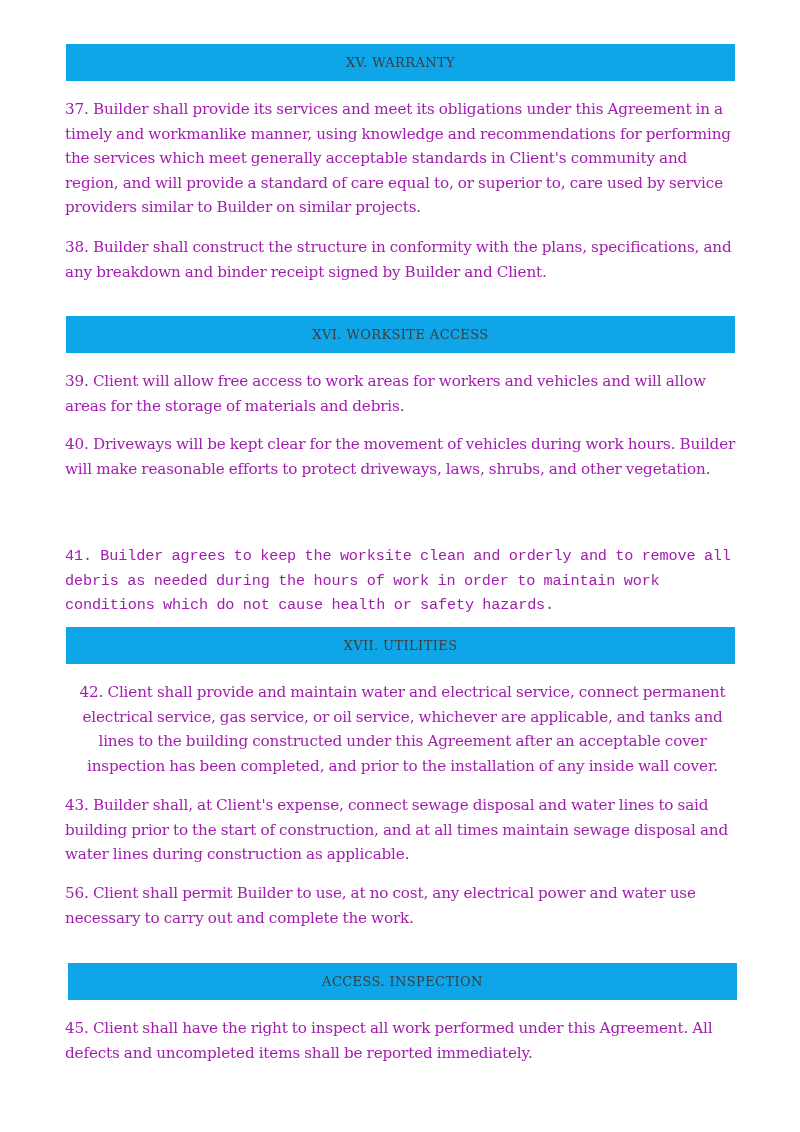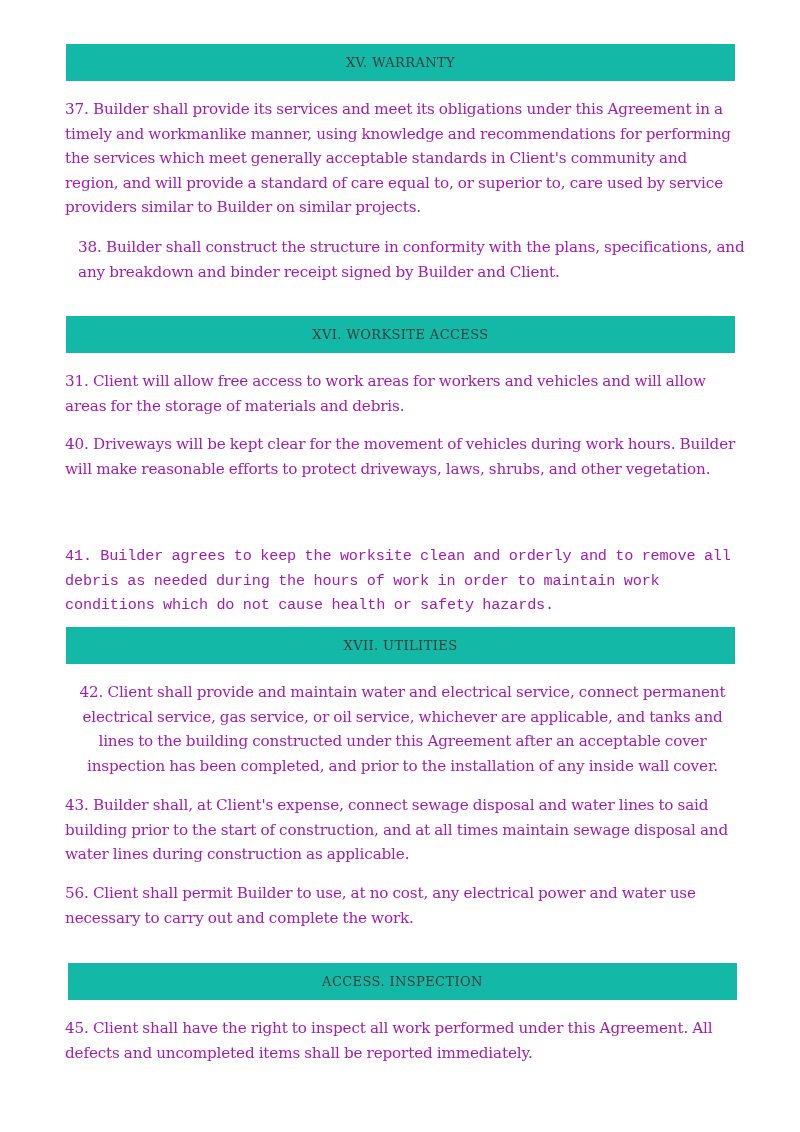--- a/index.html
+++ b/index.html
@@ -1,35 +1,35 @@
 <!DOCTYPE html>
 <html><head>
 <meta charset="utf-8">
 <style>
   html, body { margin:0; padding:0; background:#ffffff; }
   body { width:800px; height:1132px; position:relative; overflow:hidden;
          font-family:"DejaVu Serif", "Liberation Serif", serif; color:#3a3a3a; }
-  .hdr { position:absolute; left:66px; width:669px; height:37px; background:#14b8a6;
+  .hdr { position:absolute; left:66px; width:669px; height:37px; background:#0ea5e9;
          display:flex; align-items:center; justify-content:center;
          font-size:13px; letter-spacing:0.4px; color:#3d3d3d; }
   .para { position:absolute; left:65px; width:675px; font-size:15.2px; line-height:24.6px;
           color:#a21caf; margin:0; letter-spacing:-0.15px; word-spacing:-0.5px; }
 </style>
 </head>
 <body>
 
 <div>
   <div class="hdr" style="top:44px;">XV. WARRANTY</div>
   <p class="para" style="top:97px;">37. Builder shall provide its services and meet its obligations under this Agreement in a timely and workmanlike manner, using knowledge and recommendations for performing the services which meet generally acceptable standards in Client's community and region, and will provide a standard of care equal to, or superior to, care used by service providers similar to Builder on similar projects.</p>
-  <p class="para" style="top:235px;margin-left:13px;">38. Builder shall construct the structure in conformity with the plans, specifications, and any breakdown and binder receipt signed by Builder and Client.</p>
+  <p class="para" style="top:235px;">38. Builder shall construct the structure in conformity with the plans, specifications, and any breakdown and binder receipt signed by Builder and Client.</p>
 </div>
 
 <div>
   <div class="hdr" style="top:316px;">XVI. WORKSITE ACCESS</div>
-  <p class="para" style="top:369px;">31. Client will allow free access to work areas for workers and vehicles and will allow areas for the storage of materials and debris.</p>
+  <p class="para" style="top:369px;">39. Client will allow free access to work areas for workers and vehicles and will allow areas for the storage of materials and debris.</p>
   <p class="para" style="top:432px;">40. Driveways will be kept clear for the movement of vehicles during work hours. Builder will make reasonable efforts to protect driveways, laws, shrubs, and other vegetation.</p>
   <p class="para" style="top:544px;font-family:Liberation Mono, monospace;">41. Builder agrees to keep the worksite clean and orderly and to remove all debris as needed during the hours of work in order to maintain work conditions which do not cause health or safety hazards.</p>
 </div>
 
 <div>
   <div class="hdr" style="top:627px;">XVII. UTILITIES</div>
   <p class="para" style="top:680px;text-align:center;">42. Client shall provide and maintain water and electrical service, connect permanent electrical service, gas service, or oil service, whichever are applicable, and tanks and lines to the building constructed under this Agreement after an acceptable cover inspection has been completed, and prior to the installation of any inside wall cover.</p>
   <p class="para" style="top:793px;">43. Builder shall, at Client's expense, connect sewage disposal and water lines to said building prior to the start of construction, and at all times maintain sewage disposal and water lines during construction as applicable.</p>
   <p class="para" style="top:881px;">56. Client shall permit Builder to use, at no cost, any electrical power and water use necessary to carry out and complete the work.</p>
 </div>

